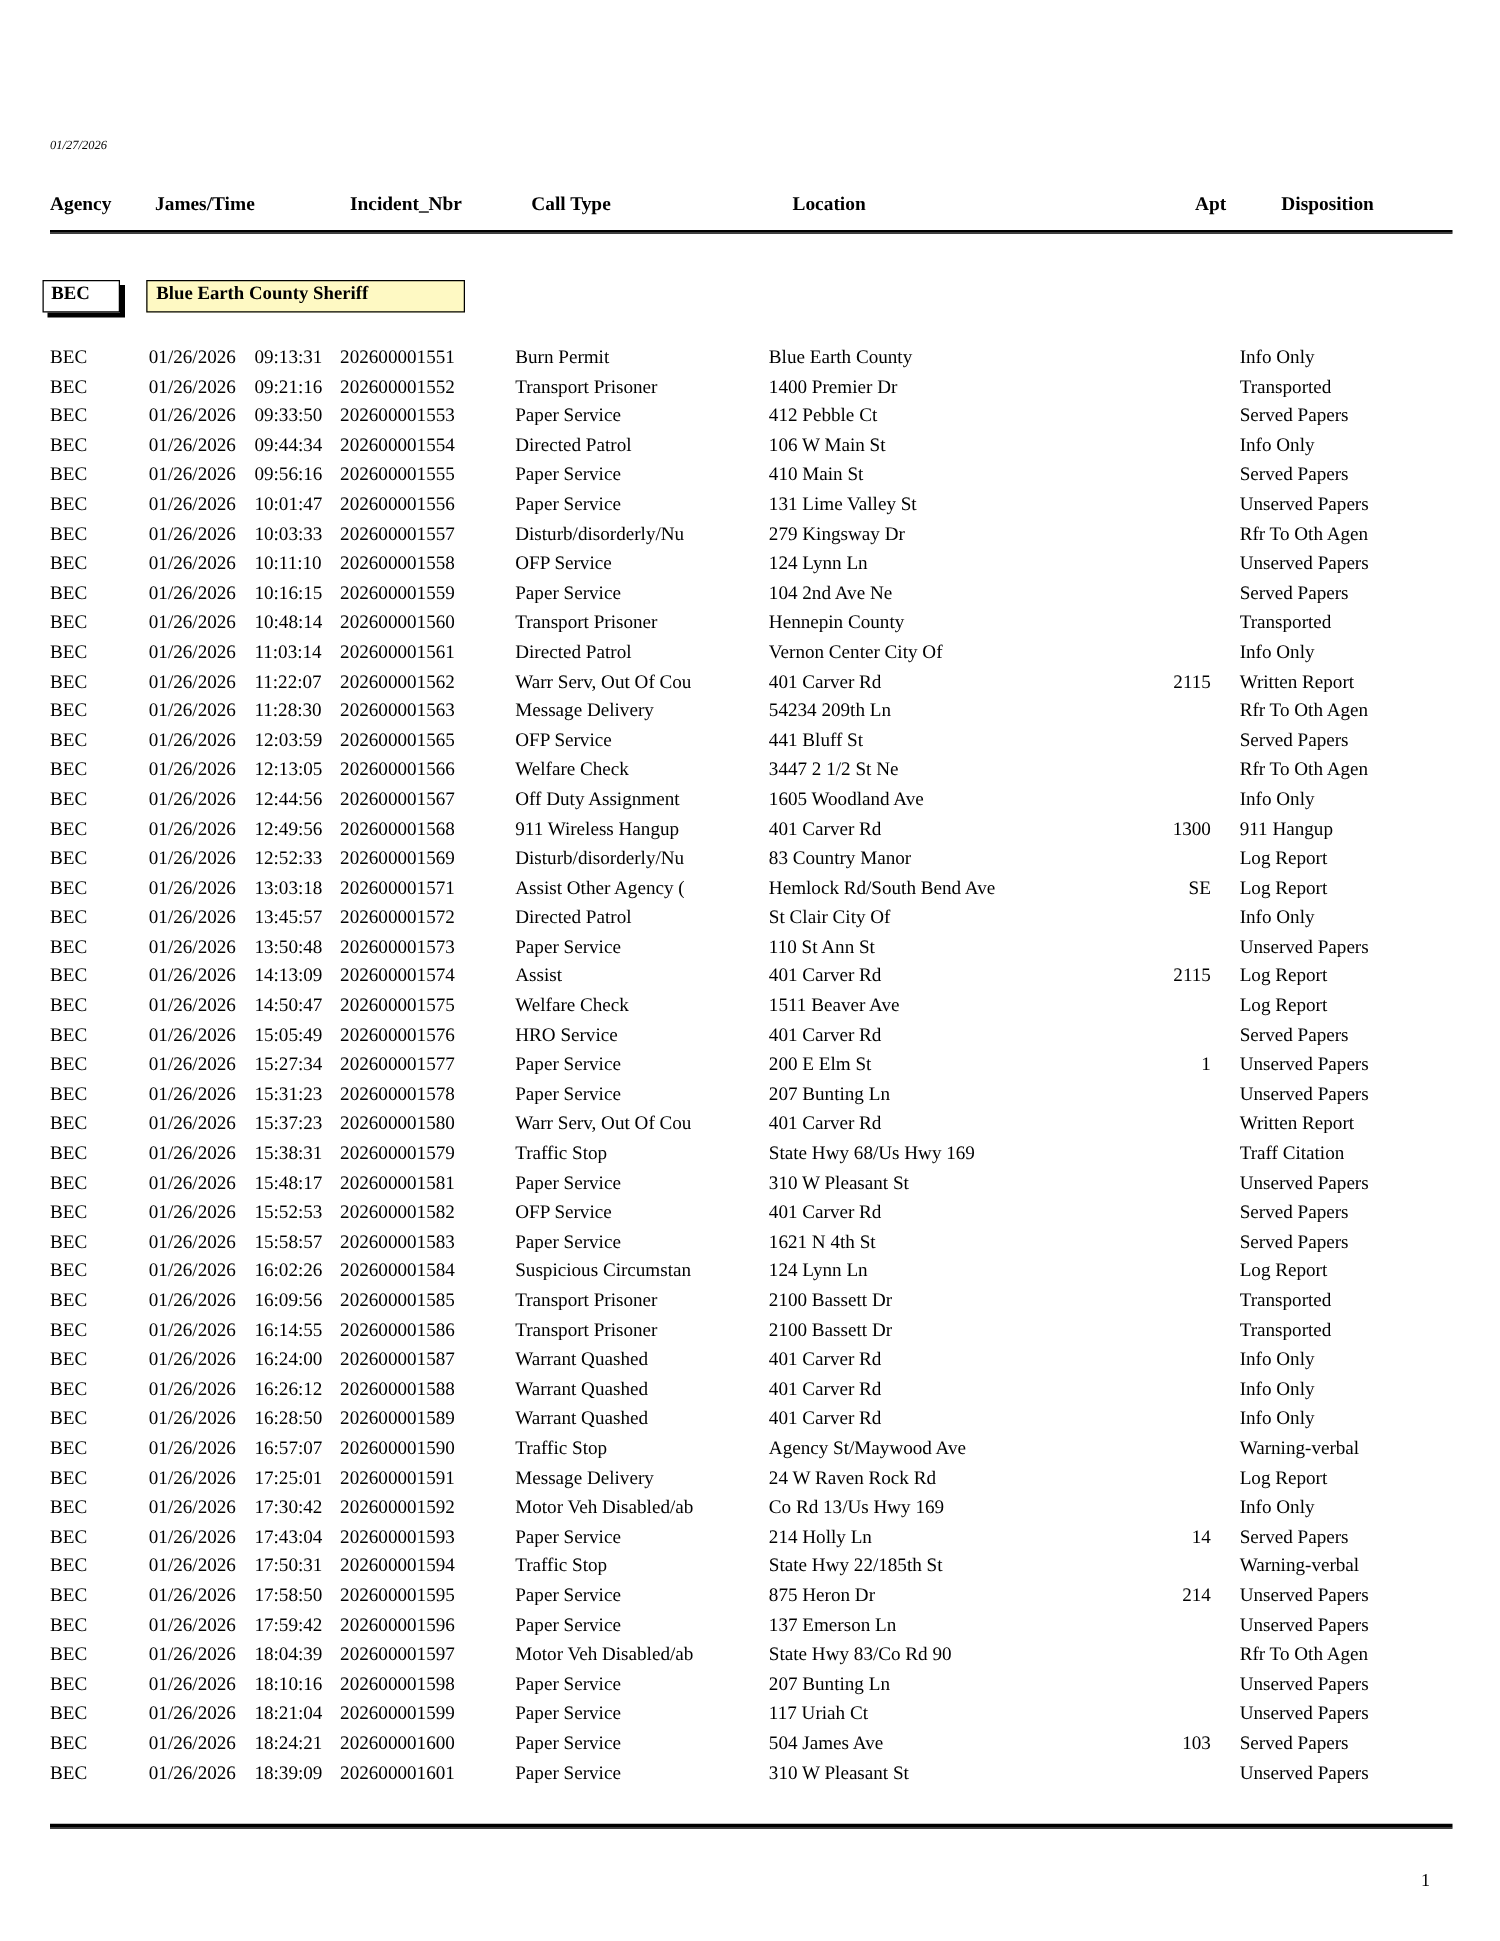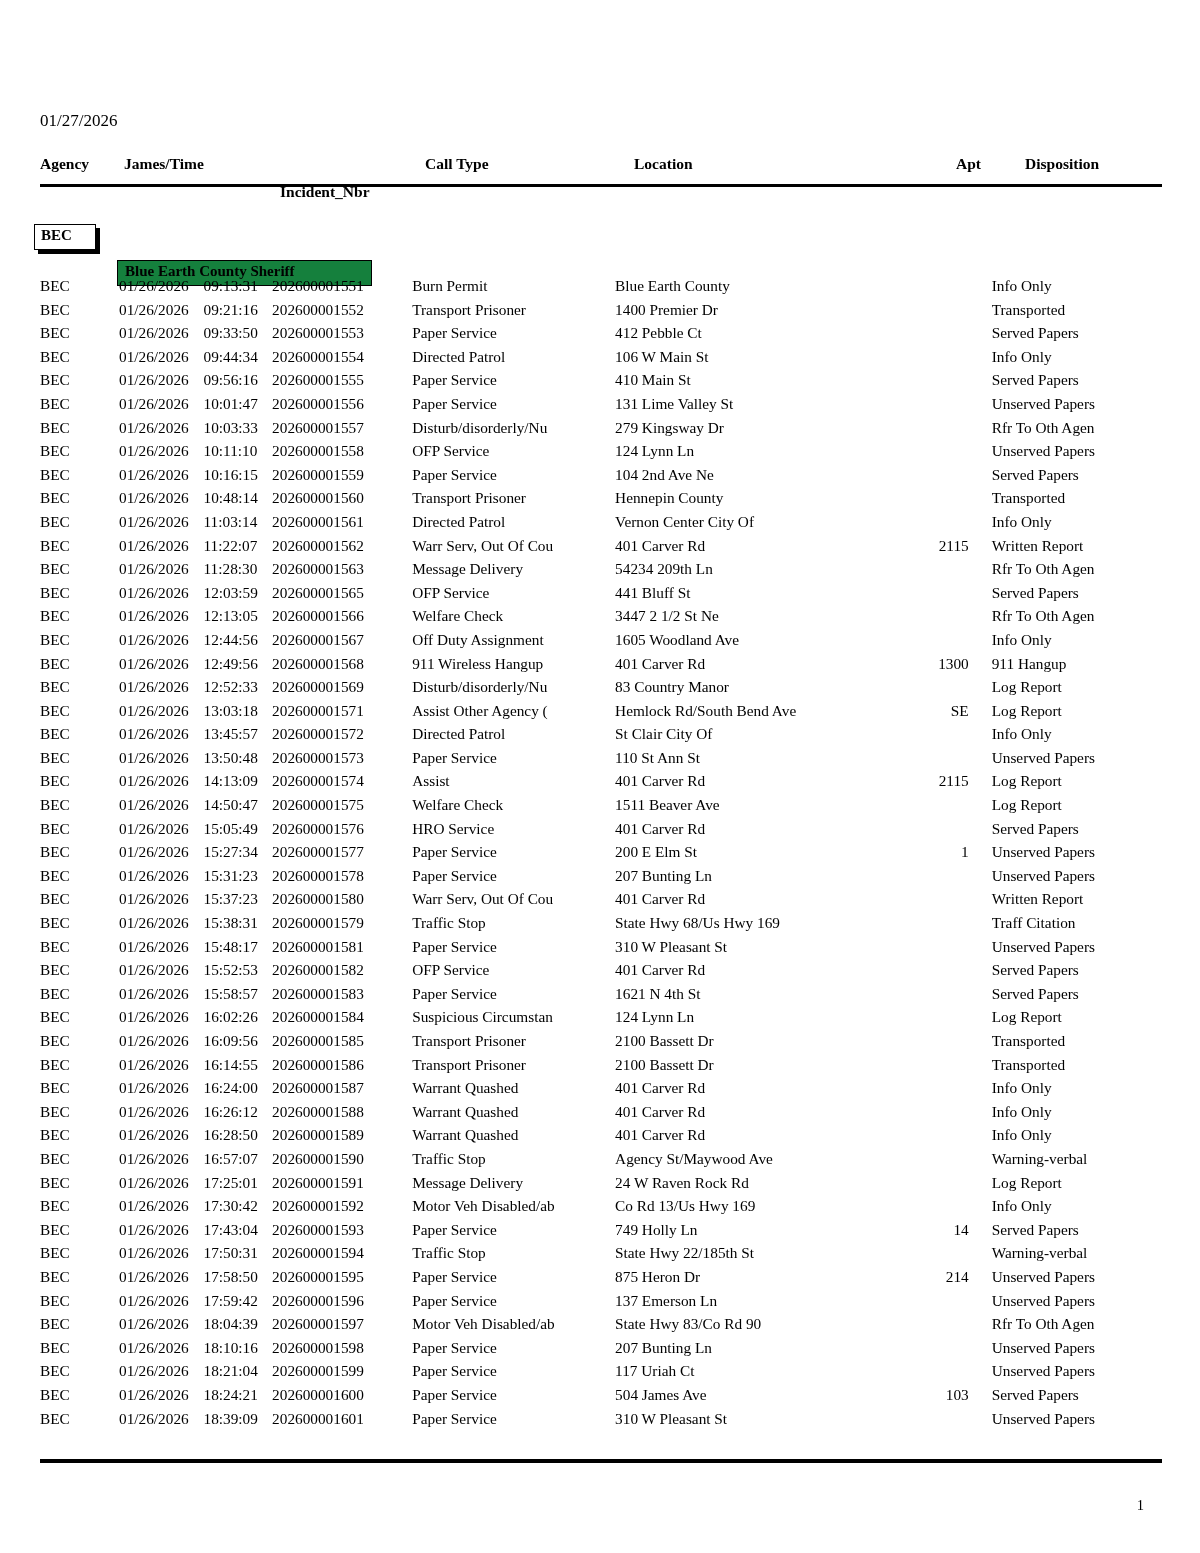--- a/index.html
+++ b/index.html
@@ -39,42 +39,43 @@
     line-height: 1.18;
     margin-top: 4px;
     white-space: nowrap;
   }
 
   
   .run-date {
     position: absolute;
     left: 40px;
     top: 111px;
-    font-size: 17px;
+    font-size: 10px;
+    font-style: italic;
   }
 
   
   .col-header {
     position: absolute;
     left: 40px;
     top: 155px;
     width: 1120px;
     height: 22px;
     font-weight: bold;
     font-size: 15.5px;
     text-align: center;
   }
   .col-header span {
     position: absolute;
     top: 0;
     white-space: nowrap;
   }
   .h-agency      { left: 0px; }
   .h-datetime    { left: 84px; }
-  .h-incident    { left: 240px; margin-top: 28px; }
+  .h-incident    { left: 240px; }
   .h-calltype    { left: 385px; }
   .h-location    { left: 594px; }
   .h-apt         { left: 916px; }
   .h-disposition { left: 985px; }
 
   .rule-top {
     position: absolute;
     left: 40px;
     top: 184px;
     width: 1122px;
@@ -109,23 +110,22 @@
     font-weight: bold;
     line-height: 1;
   }
   .agency-name-box {
     position: absolute;
     left: 83px;
     top: 0;
     width: 255px;
     height: 26px;
     border: 1.6px solid #000;
-    background: #15803d;
+    background: #fef9c3;
     box-sizing: border-box;
-    margin-top: 36px;
   }
   .agency-name-box span {
     position: absolute;
     left: 7px;
     top: 3px;
     font-size: 15px;
     font-weight: bold;
     line-height: 1;
     white-space: nowrap;
   }
@@ -604,21 +604,21 @@
           <td class="c-location">Co Rd 13/Us Hwy 169</td>
           <td class="c-apt"></td>
           <td class="c-disposition">Info Only</td>
         </tr>
         <tr>
           <td class="c-agency">BEC</td>
           <td class="c-date">01/26/2026</td>
           <td class="c-time">17:43:04</td>
           <td class="c-incident">202600001593</td>
           <td class="c-calltype">Paper Service</td>
-          <td class="c-location">749 Holly Ln</td>
+          <td class="c-location">214 Holly Ln</td>
           <td class="c-apt">14</td>
           <td class="c-disposition">Served Papers</td>
         </tr>
         <tr>
           <td class="c-agency">BEC</td>
           <td class="c-date">01/26/2026</td>
           <td class="c-time">17:50:31</td>
           <td class="c-incident">202600001594</td>
           <td class="c-calltype">Traffic Stop</td>
           <td class="c-location">State Hwy 22/185th St</td>

